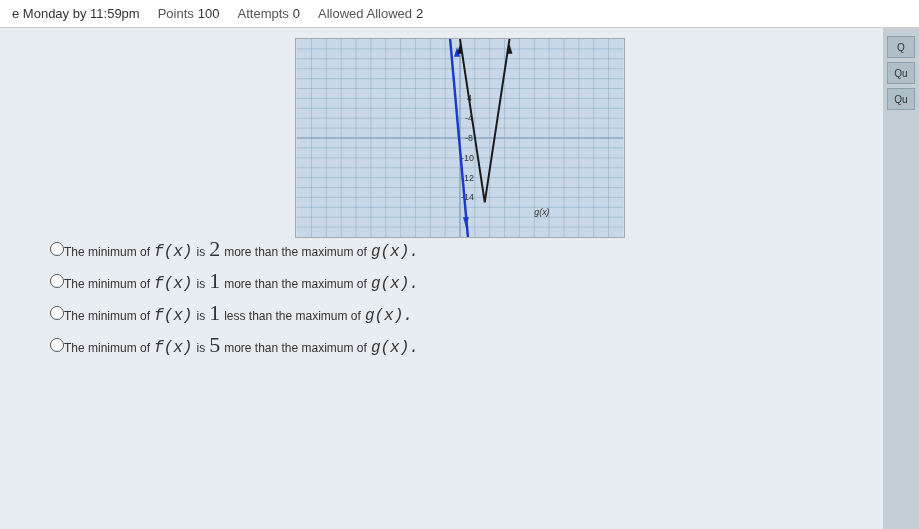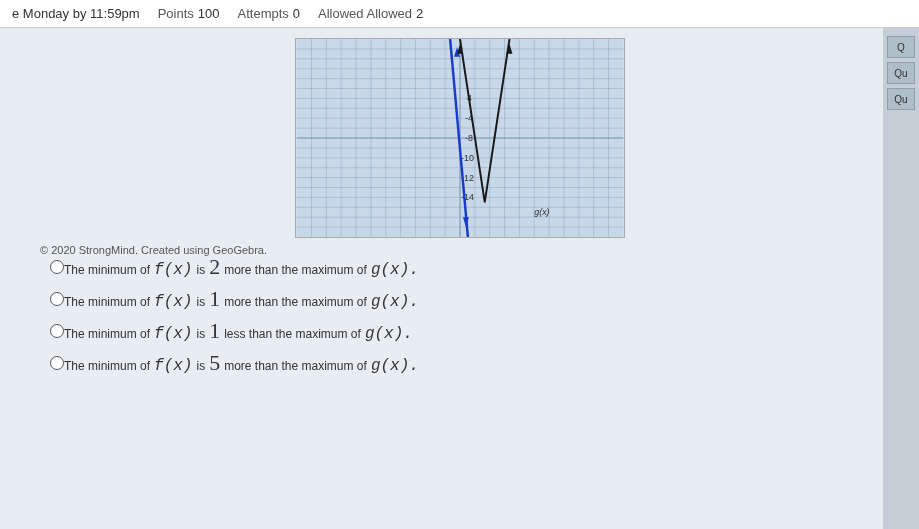--- a/index.html
+++ b/index.html
@@ -278,21 +278,20 @@
 
       <polygon points="162,8 159,18 165,18" fill="#1a3acc"></polygon>
 
       <polygon points="171,190 168,180 174,180" fill="#1a3acc"></polygon>
 
       <polygon points="165,5 162,15 168,15" fill="#1a1a1a"></polygon>
       <polygon points="215,5 212,15 218,15" fill="#1a1a1a"></polygon>
     </svg>
   </div>
 
-  <p class="copyright">© 2020 StrongMind. Created using GeoGebra.</p>
 
 
   <div class="choices">
 
     <div class="choice-item">
       <div class="radio-circle"></div>
       <div class="choice-text">
         <span class="small-text">The minimum of</span>
         <span class="math-large"><em>f</em>(<em>x</em>)</span>
         <span class="small-text">is</span>

